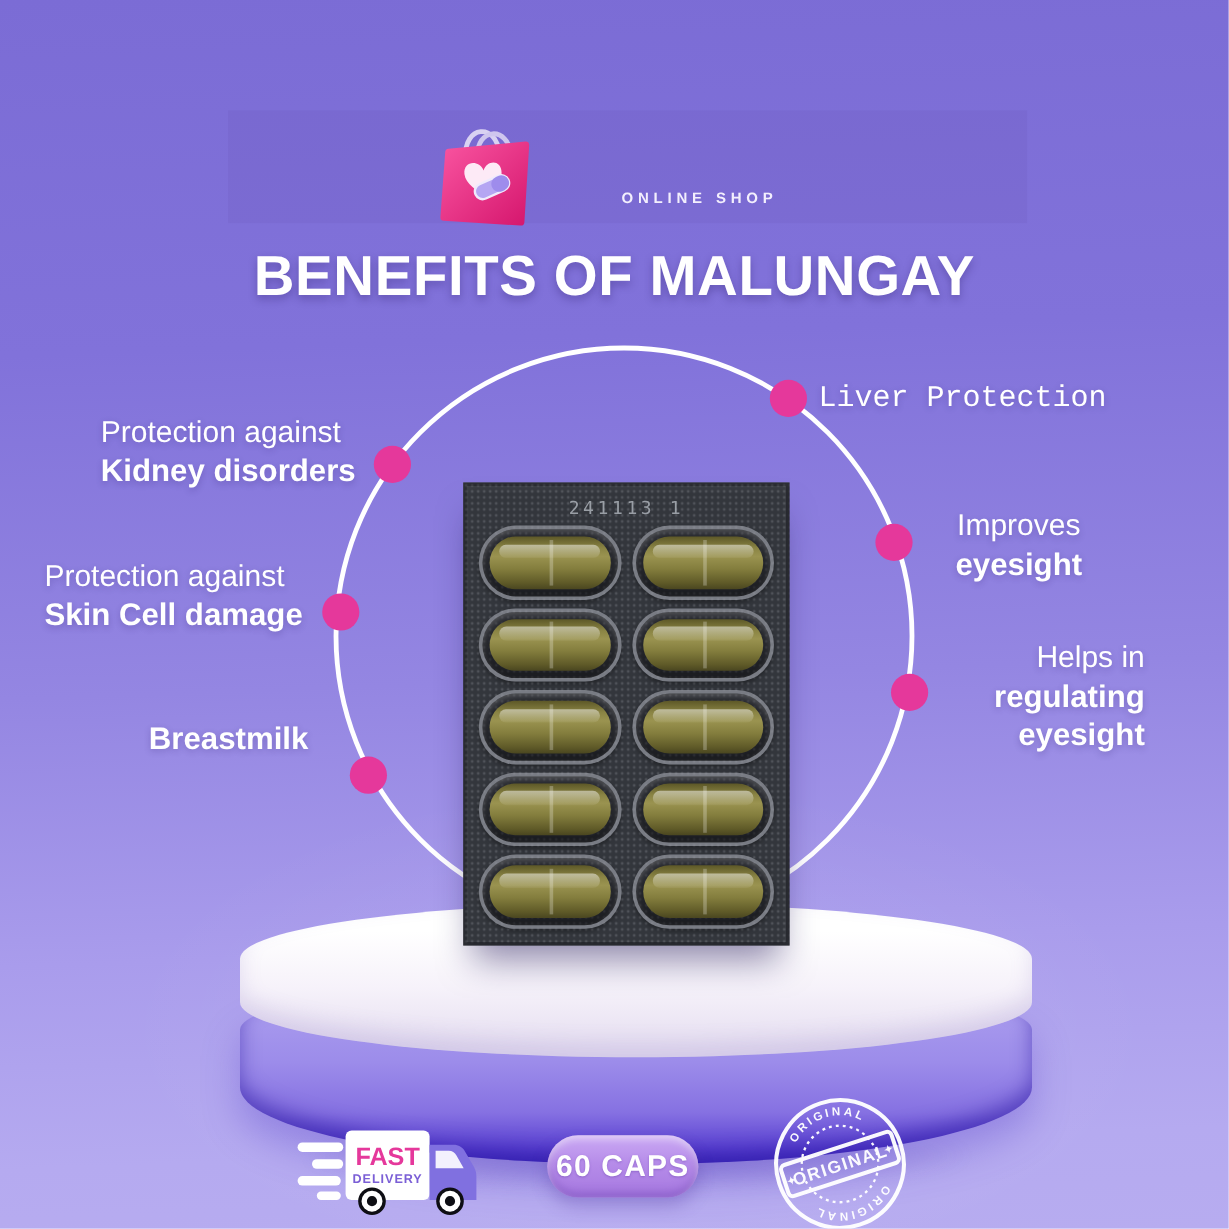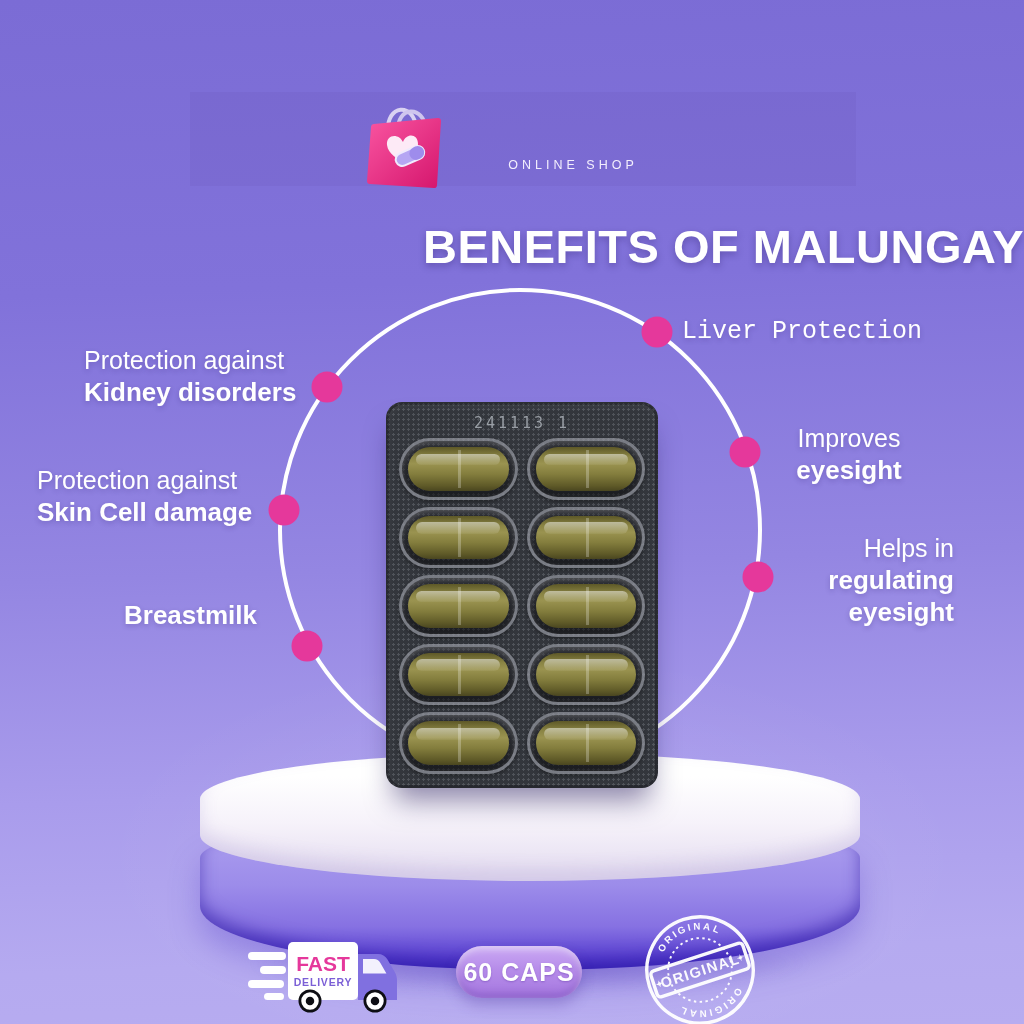--- a/index.html
+++ b/index.html
@@ -9,40 +9,40 @@
       radial-gradient(ellipse 620px 300px at 52% 84%, rgba(255,255,255,.10), rgba(255,255,255,0) 70%),
       linear-gradient(178deg,#7b6cd5 0%, #8172da 28%, #9486e2 55%, #a99cec 76%, #b5aaf0 92%, #b7acf0 100%);
   }
 
   
   .logo-backdrop{position:absolute;left:190px;top:92px;width:666px;height:94px;background:rgba(46,34,108,.055);}
   .bag-icon{position:absolute;left:366px;top:92px;}
   .wordmark{position:absolute;left:448px;top:110px;color:#fff;font-family:"Liberation Serif","DejaVu Serif",serif;
     font-size:40px;letter-spacing:3px;white-space:nowrap;}
   .wm-x{display:inline-block;font-size:66px;line-height:40px;position:relative;top:13px;margin:0 -4px 0 -6px;}
-  .tagline{position:absolute;left:498px;top:158px;width:150px;text-align:center;color:#f3effd;
-    font-size:12.5px;letter-spacing:4px;font-weight:400;}
-
-  
-  .title{position:absolute;left:0;top:202px;width:100%;text-align:right;color:#fff;
-    font-weight:800;font-size:47px;letter-spacing:.5px;text-shadow:0 3px 7px rgba(42,28,104,.35);margin-top:17px;}
+  .tagline{position:absolute;left:498px;top:158px;width:150px;text-align:right;color:#f3effd;
+    font-size:12.5px;letter-spacing:4px;font-weight:700;}
+
+  
+  .title{position:absolute;left:0;top:202px;width:100%;text-align:center;color:#fff;
+    font-weight:800;font-size:47px;letter-spacing:.5px;text-shadow:0 3px 7px rgba(42,28,104,.35);}
 
   
   .ring{position:absolute;left:278px;top:288px;width:484px;height:484px;border-radius:50%;
     border:4.5px solid #fff;box-sizing:border-box;z-index:1;}
   .dot{position:absolute;width:31px;height:31px;border-radius:50%;z-index:2;
     background:var(--accent-pink,#e73a9b);transform:translate(-50%,-50%);}
 
   
   .benefit{position:absolute;color:#fff;font-size:25px;line-height:32px;z-index:6;
     text-shadow:0 2px 5px rgba(48,32,110,.25);white-space:nowrap;}
   .benefit .bold{font-weight:700;font-size:26px;}
 
   
-  .pack{position:absolute;left:386px;top:402px;width:272px;height:386px;border-radius:16px;z-index:5;
+  .pack{position:absolute;left:386px;top:402px;width:272px;height:386px;border-radius:0;z-index:5;
     background-color:#33363c;
     background-image:radial-gradient(rgba(225,229,238,.17) 1.1px, rgba(0,0,0,0) 1.4px);
     background-size:5px 5px;
     box-shadow:inset 0 0 0 3px rgba(10,10,14,.35), inset 0 2px 10px rgba(255,255,255,.10),
       0 20px 28px -8px rgba(28,16,86,.5);}
   .batch{position:absolute;left:0;top:12px;width:100%;text-align:center;
     font-family:"DejaVu Sans Mono","Liberation Mono",monospace;font-size:15px;letter-spacing:3px;
     color:#a2a7ae;opacity:.92;}
   .blister-grid{position:absolute;left:13px;right:13px;top:36px;bottom:14px;display:grid;
     grid-template-columns:1fr 1fr;grid-template-rows:repeat(5,1fr);gap:7px 9px;}

